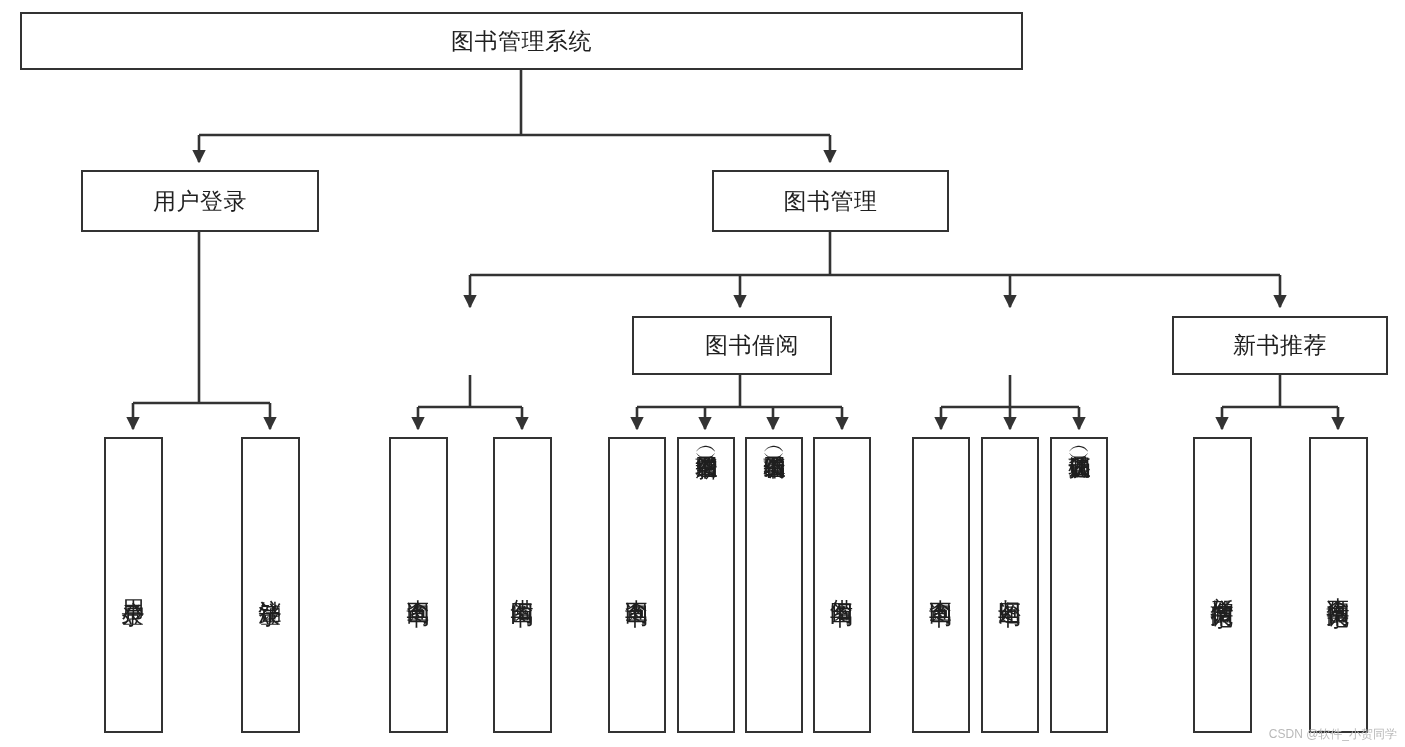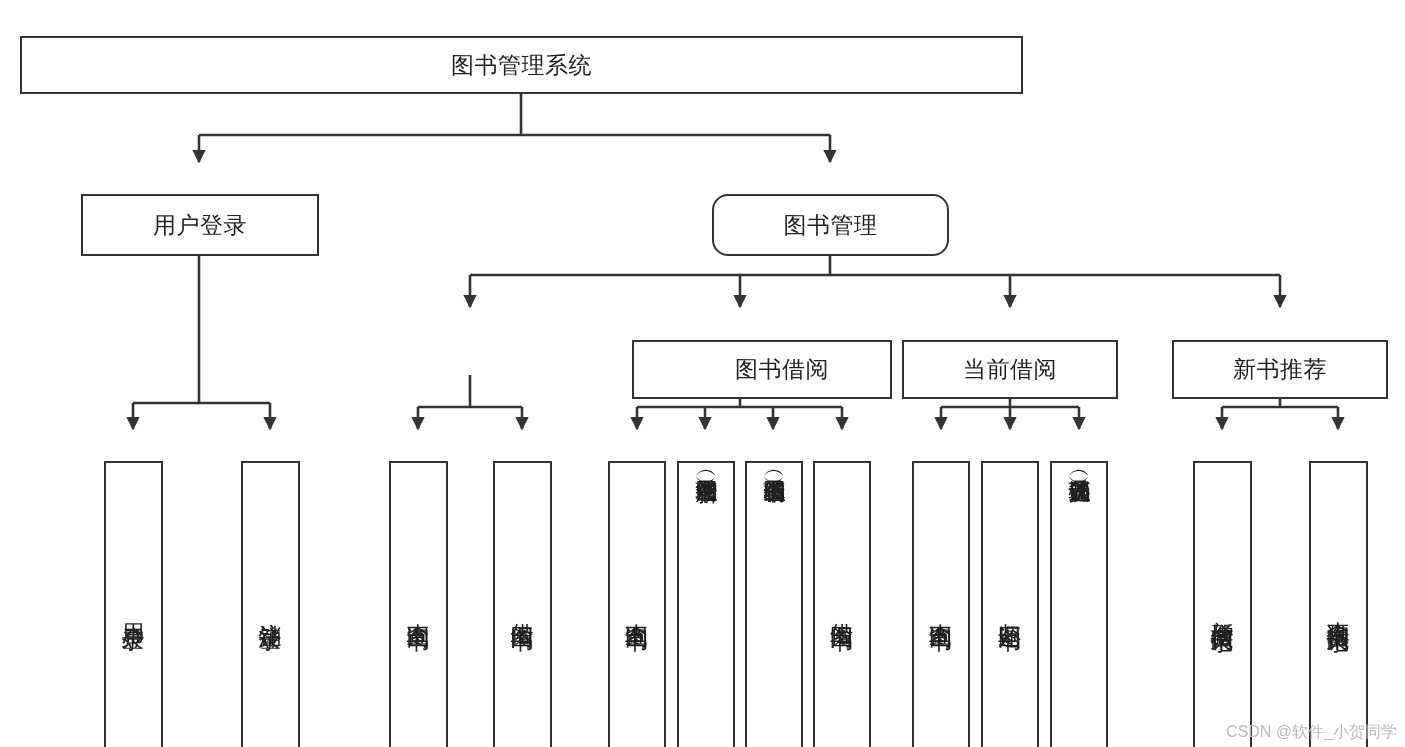--- a/index.html
+++ b/index.html
@@ -29,21 +29,20 @@
   .node {
     position: absolute;
     box-sizing: border-box;
     border: 2.5px solid #333333;
     background: #ffffff;
     display: flex;
     align-items: center;
     justify-content: center;
     color: #1f1f1f;
     z-index: 2;
-    margin-top: 24px;
   }
   .node .label {
     display: block;
     text-align: center;
     line-height: 1.14;
     white-space: nowrap;
   }
   
   .node.h .label {
     font-size: 23px;
@@ -71,21 +70,21 @@
     align-self: center;
   }
   .node.v.tall .label {
     font-size: 22px;
     letter-spacing: 0px;
   }
   .watermark {
     position: absolute;
     right: 8px;
     bottom: 4px;
-    font-size: 16px;
+    font-size: 12px;
     color: #b9b9b9;
     z-index: 5;
     white-space: nowrap;
     font-family: "Liberation Sans", "DejaVu Sans", sans-serif;
   }
 </style>
 </head>
 <body>
 
 <div id="canvas">
@@ -140,29 +139,26 @@
     </g>
   </svg>
 
   <div class="node h root" style="left:20px; top:12px; width:1003px; height:58px;">
     <span class="label">图书管理系统</span>
   </div>
 
   <div class="node h" style="left:81px; top:170px; width:238px; height:62px;">
     <span class="label">用户登录</span>
   </div>
-  <div class="node h" style="left:712px; top:170px; width:237px; height:62px;border-radius:16px;">
+  <div class="node h" style="left:712px; top:170px; width:237px; height:62px;">
     <span class="label">图书管理</span>
   </div>
 
-  <div class="node h" style="left:632px; top:316px; width:260px; height:59px;padding-left:40px;">
+  <div class="node h" style="left:632px; top:316px; width:200px; height:59px;padding-left:40px;">
     <span class="label">图书借阅</span>
-  </div>
-  <div class="node h" style="left:902px; top:316px; width:216px; height:59px;">
-    <span class="label">当前借阅</span>
   </div>
   <div class="node h" style="left:1172px; top:316px; width:216px; height:59px;">
     <span class="label">新书推荐</span>
   </div>
 
   <div class="node v center" style="left:104px; top:437px; width:59px; height:296px;">
     <span class="label">用户登录</span>
   </div>
   <div class="node v center" style="left:241px; top:437px; width:59px; height:296px;">
     <span class="label">注销登录</span>

